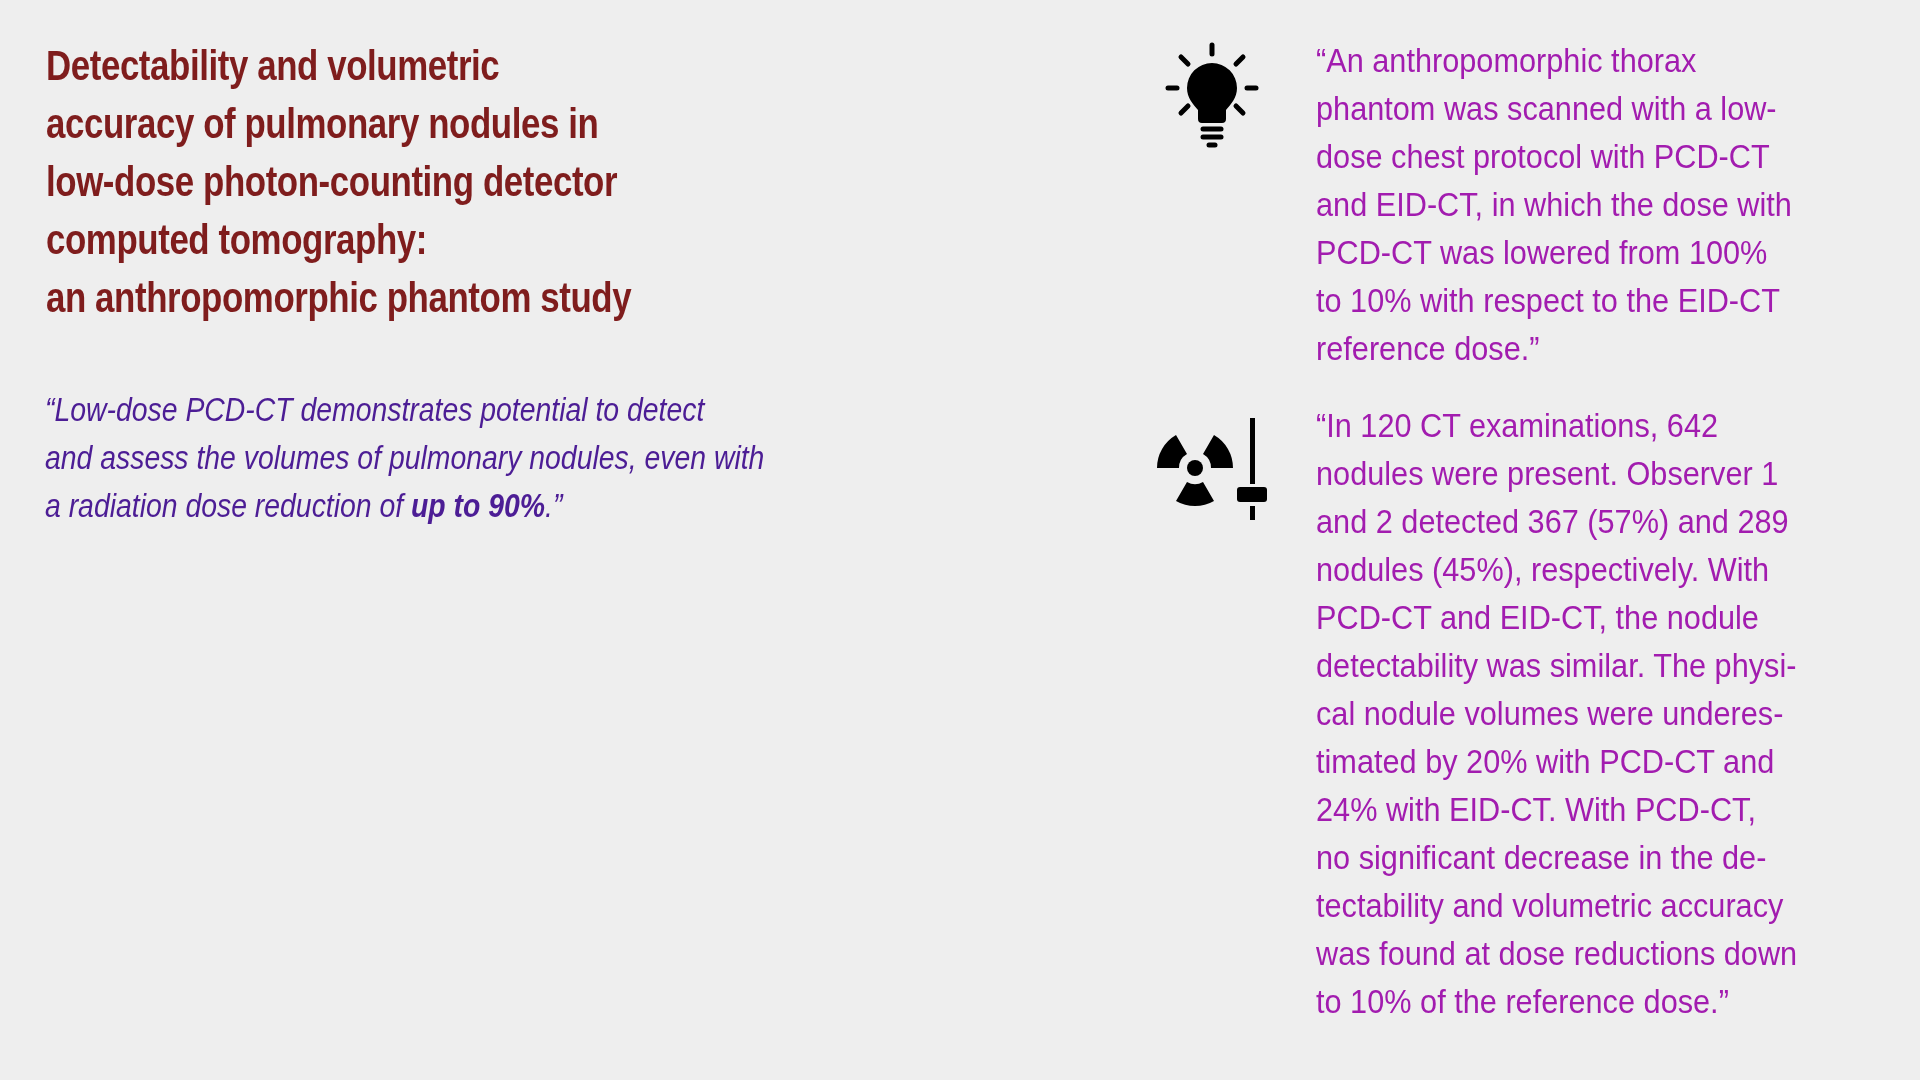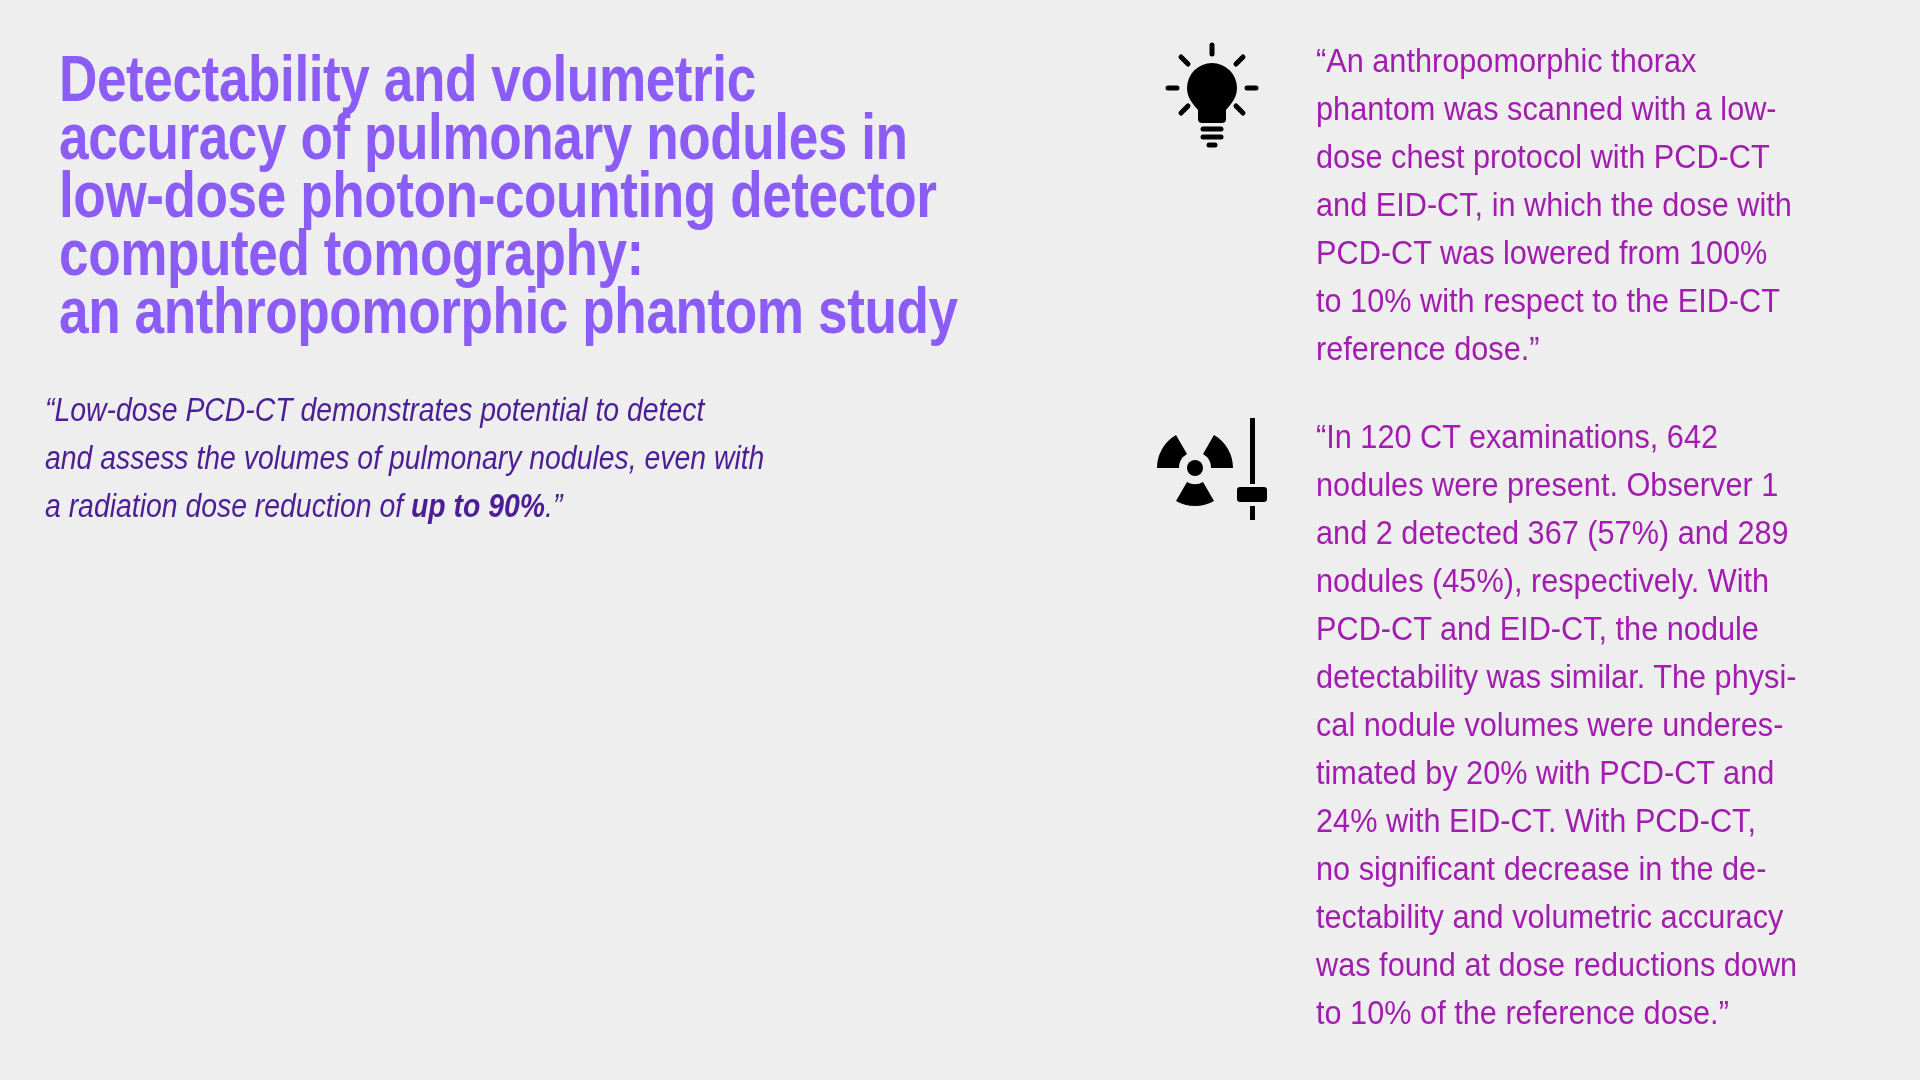--- a/index.html
+++ b/index.html
@@ -12,25 +12,25 @@
     background: #eeeeee;
     position: relative;
     overflow: hidden;
     color: #000000;
     font-family: "Liberation Sans", sans-serif;
   }
   .title {
     position: absolute;
     left: 46px;
     top: 37px;
-    margin: 13px;
-    color: #8b5cf6;
+    margin: 0;
+    color: #7f1d1d;
     font-family: "Liberation Sans", sans-serif;
     font-weight: bold;
-    font-size: 64px;
+    font-size: 42px;
     line-height: 58px;
   }
   .title .ln {
     display: block;
     white-space: nowrap;
     transform: scaleX(0.83);
     transform-origin: left center;
     letter-spacing: -0.5px;
   }
   .lead-quote {
@@ -62,21 +62,21 @@
     line-height: 48px;
     color: #a21caf;
   }
   .fact .ln {
     display: block;
     white-space: nowrap;
     transform: scaleX(0.93);
     transform-origin: left center;
   }
   #fact-1 { top: 37px; }
-  #fact-2 { top: 413px; }
+  #fact-2 { top: 402px; }
   .icon {
     position: absolute;
   }
   #bulb-icon { left: 1160px; top: 38px; width: 104px; height: 116px; }
   #radiation-icon { left: 1150px; top: 412px; width: 124px; height: 116px; }
 </style>
 </head>
 <body>
 
 <h1 class="title">

